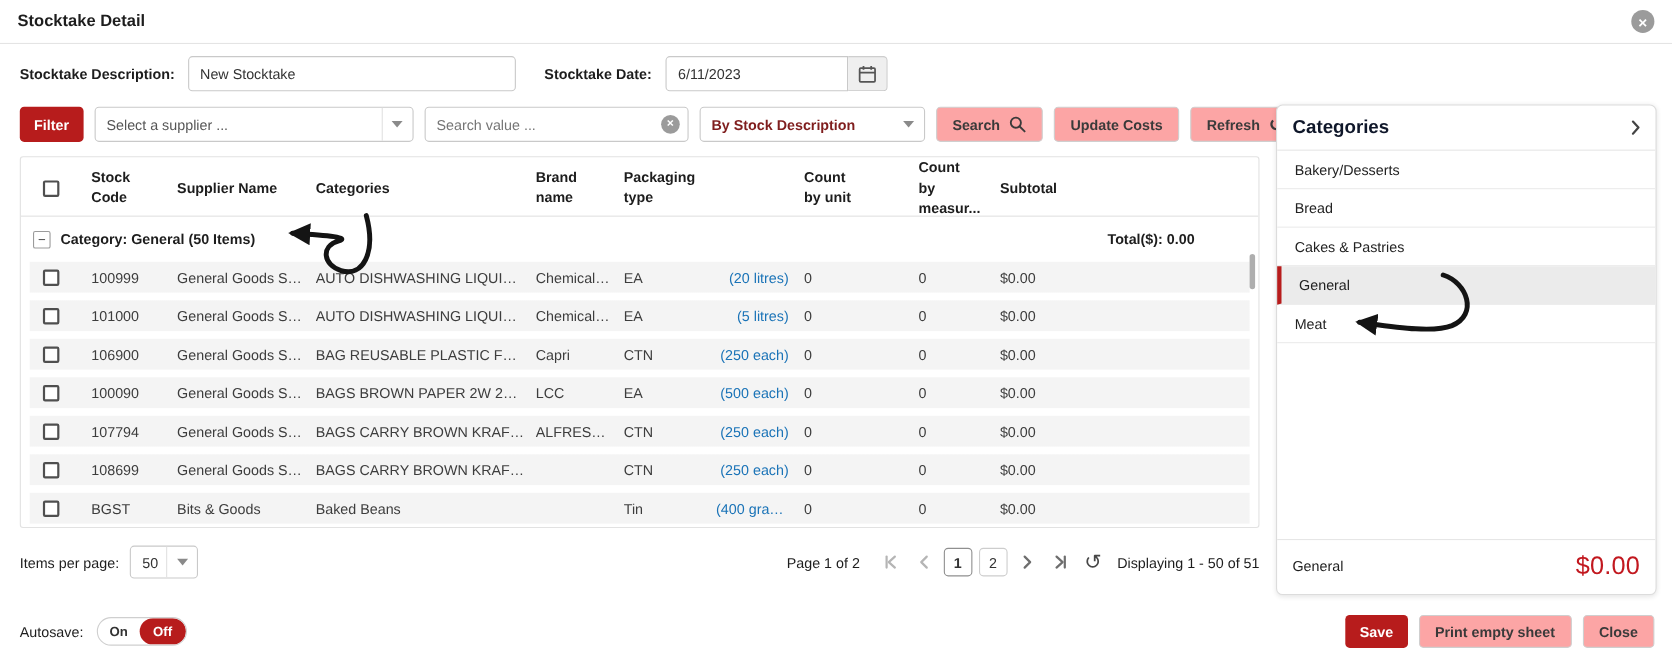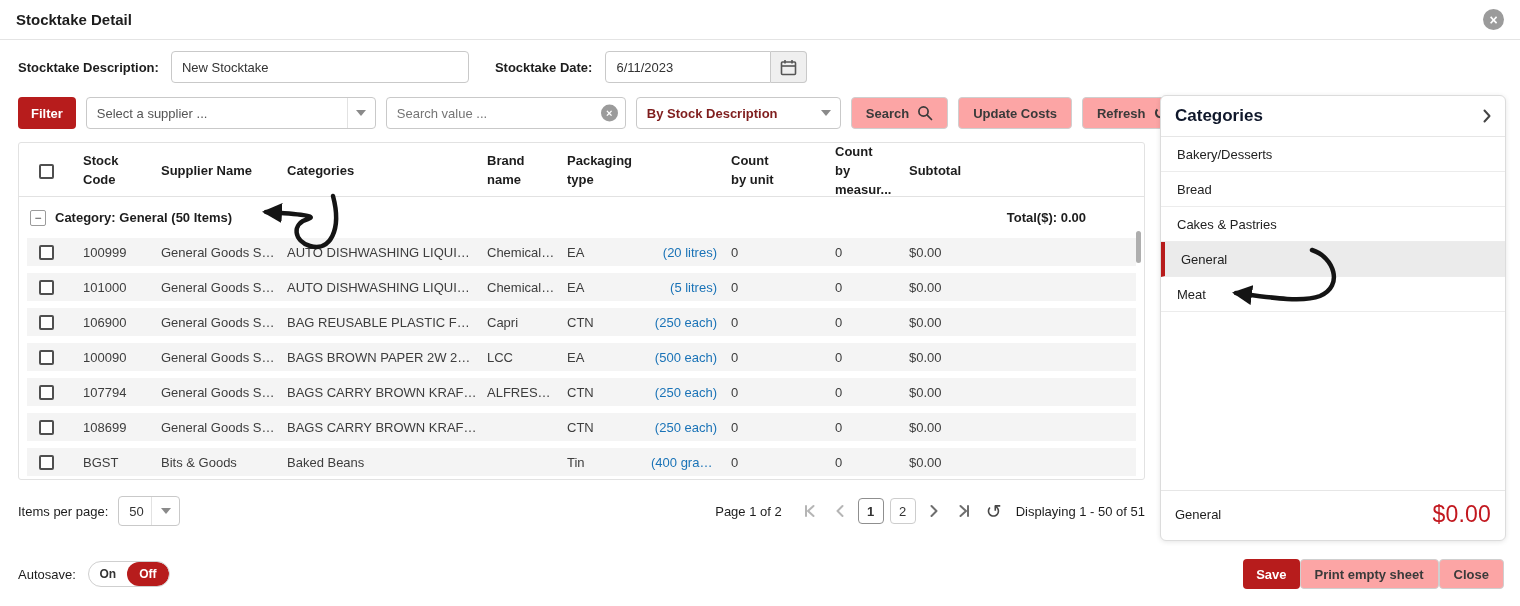--- a/index.html
+++ b/index.html
@@ -104,21 +104,21 @@
   .sb-item.selected { background:#ebebeb; border-left:4px solid #b71c1c; padding-left:16px; }
   .sb-spacer { flex:1; }
   .sb-summary { border-top:1px solid #e6e6e6; padding:10px 14px 12px; flex:none; }
   .sum-row { display:flex; align-items:center; justify-content:space-between; }
   .sum-row + .sum-row { margin-top:5px; }
   .sum-label { font-size:13px; color:#1d1d1d; }
   .sum-label.bold { font-weight:700; }
   .sum-value { font-size:23px; color:#c2181f; font-weight:500; letter-spacing:0.2px; }
 
   
-  .footer-btns { position:absolute; top:559px; right:16px; display:flex; }
+  .footer-btns { position:absolute; top:559px; right:16px; display:flex; gap:10px; }
   .footer-btns .btn { height:30px; }
 
   
   .annotations { position:absolute; top:0; left:0; width:1520px; height:606px; pointer-events:none; z-index:40; }
 </style>
 </head>
 <body>
 
 <div class="topbar">
   <span class="dialog-title">Stocktake Detail</span>

